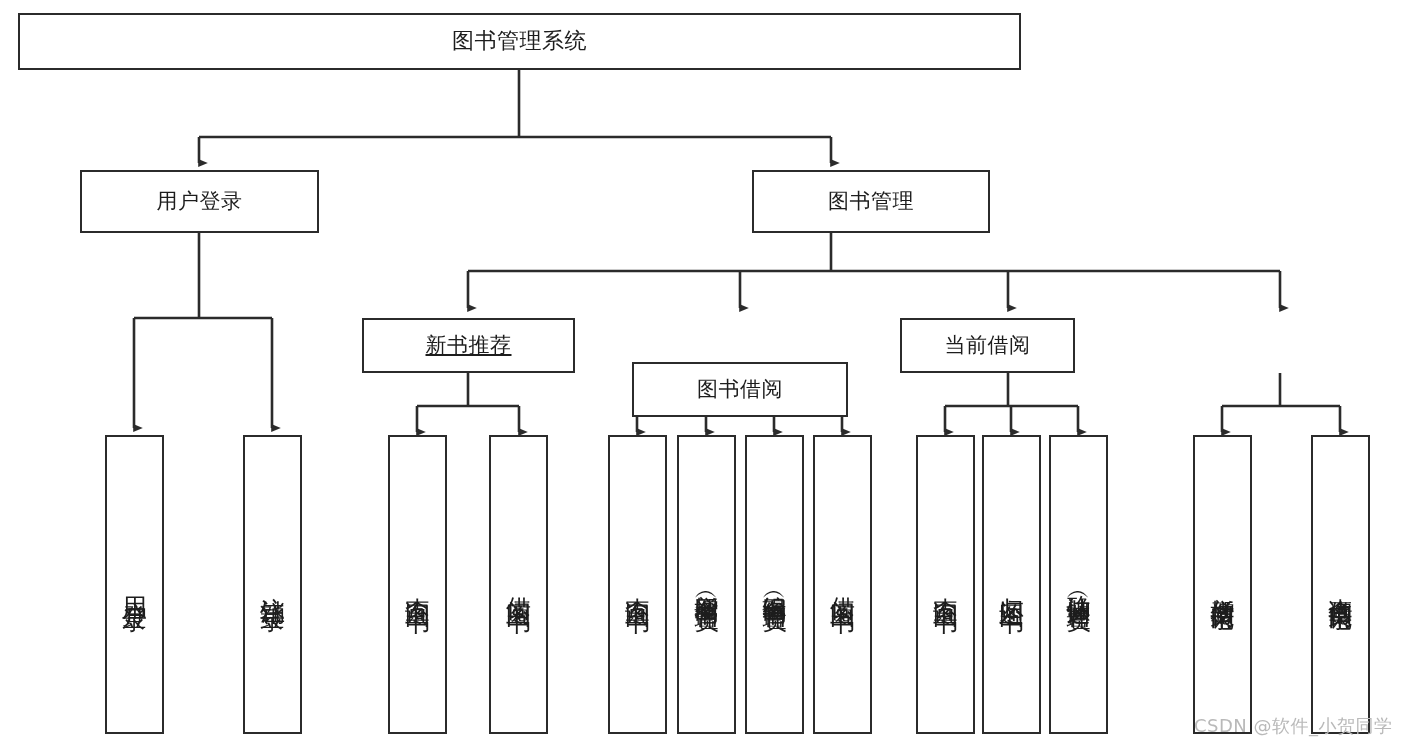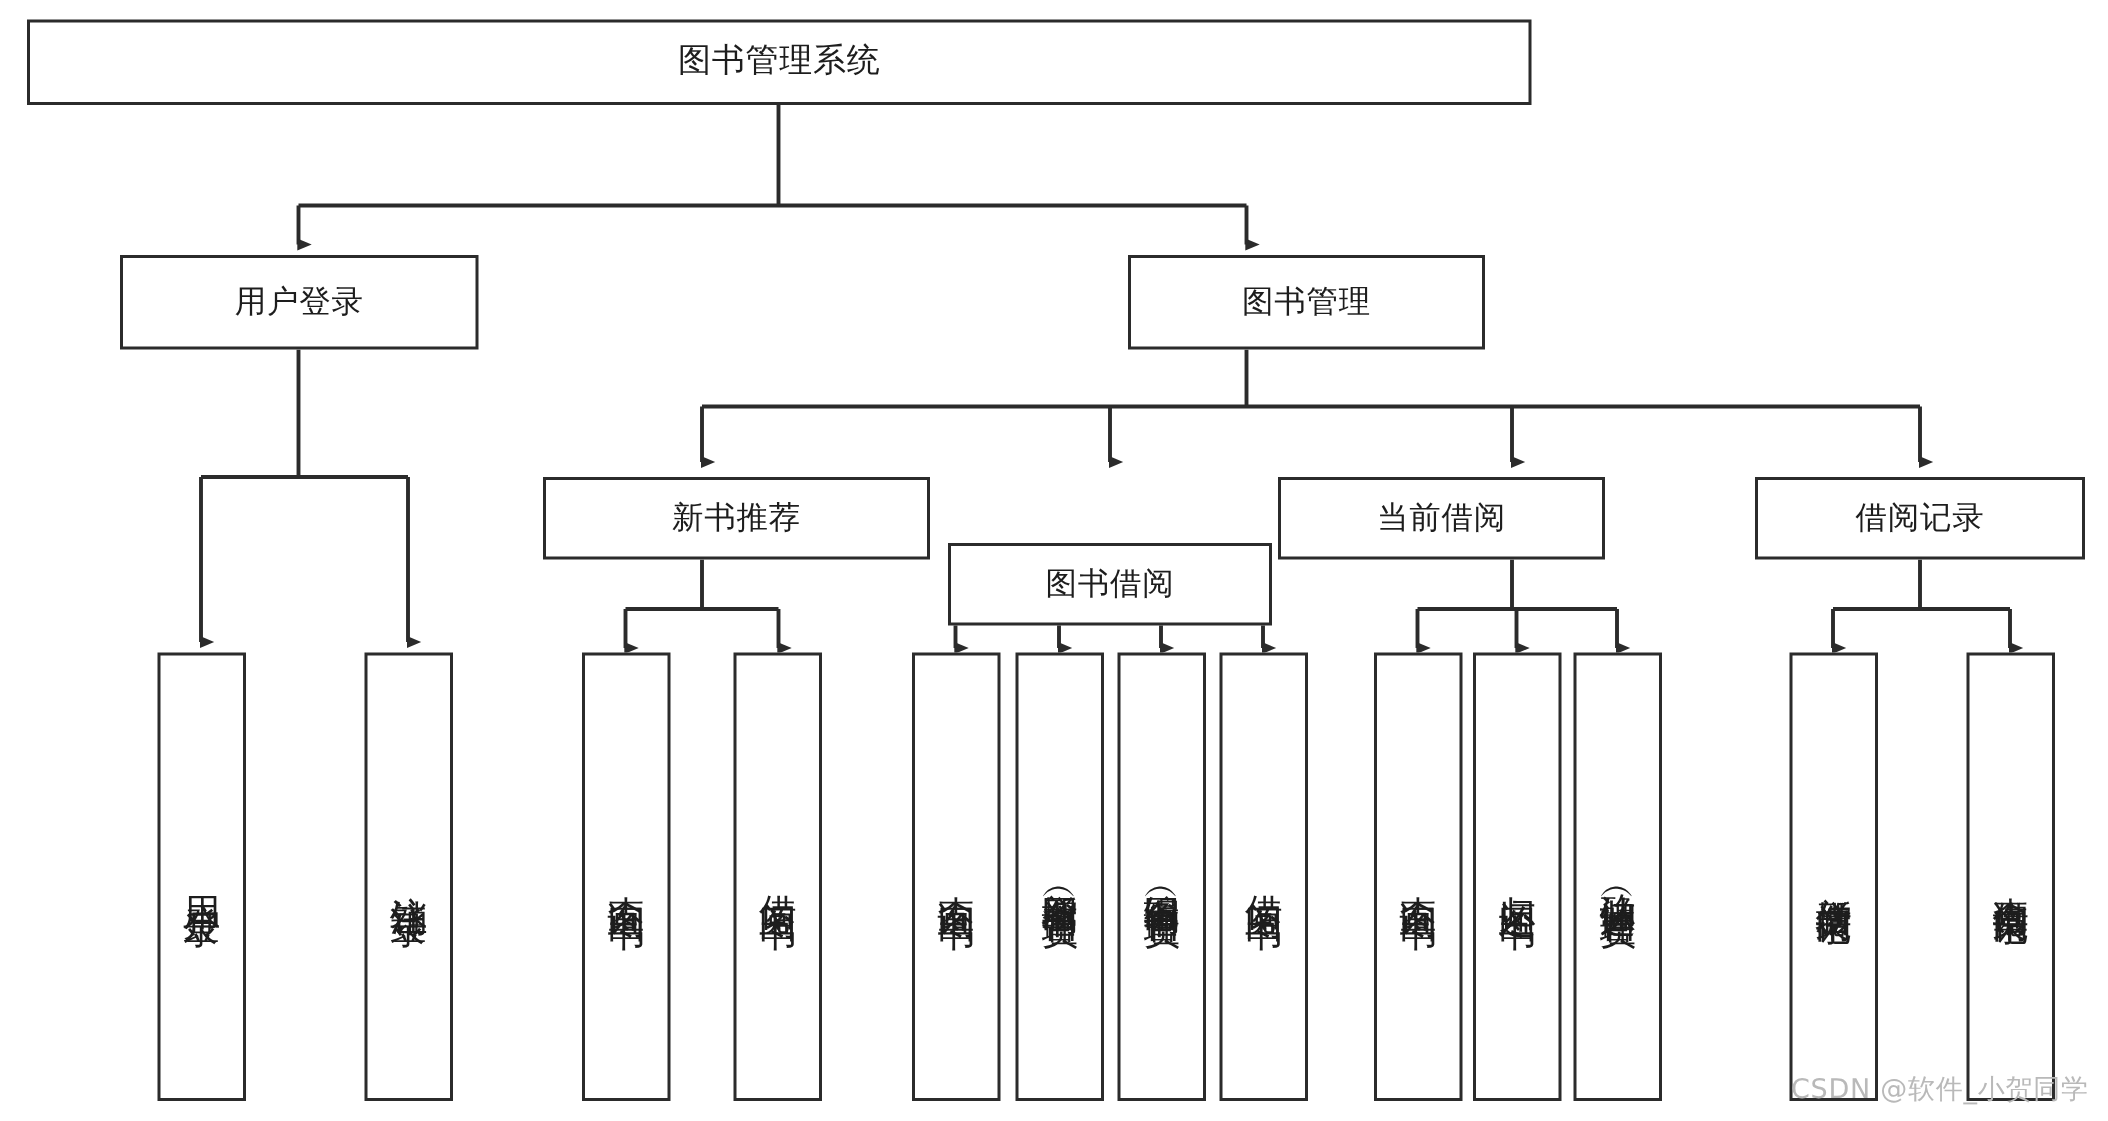--- a/index.html
+++ b/index.html
@@ -116,35 +116,32 @@
   </div>
 
   <div class="node h-node" style="left:80px;top:170px;width:239px;height:63px;">
     <span class="lbl">用户登录</span>
   </div>
 
   <div class="node h-node" style="left:752px;top:170px;width:238px;height:63px;">
     <span class="lbl">图书管理</span>
   </div>
 
-  <div class="node h-node" style="left:362px;top:318px;width:258px;height:55px;">
+  <div class="node h-node" style="left:362px;top:318px;width:213px;height:55px;text-decoration:underline;">
     <span class="lbl">新书推荐</span>
   </div>
 
   <div class="node h-node" style="left:632px;top:318px;width:216px;height:55px;margin-top:44px;">
     <span class="lbl">图书借阅</span>
   </div>
 
-  <div class="node h-node" style="left:852px;top:318px;width:218px;height:55px;">
+  <div class="node h-node" style="left:900px;top:318px;width:175px;height:55px;">
     <span class="lbl">当前借阅</span>
   </div>
 
-  <div class="node h-node" style="left:1170px;top:318px;width:220px;height:55px;">
-    <span class="lbl">借阅记录</span>
-  </div>
 
   <div class="node v-node" style="left:105px;top:435px;width:59px;height:299px;">
     <span class="lbl">用户登录</span>
   </div>
 
   <div class="node v-node" style="left:243px;top:435px;width:59px;height:299px;">
     <span class="lbl">注销登录</span>
   </div>
 
   <div class="node v-node" style="left:388px;top:435px;width:59px;height:299px;">

